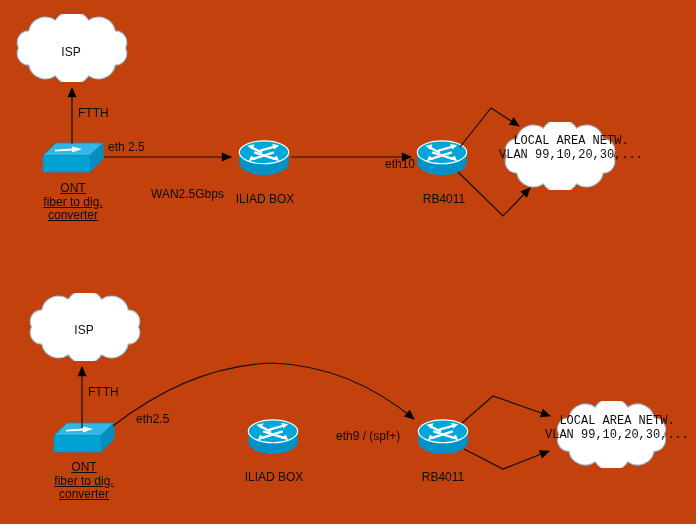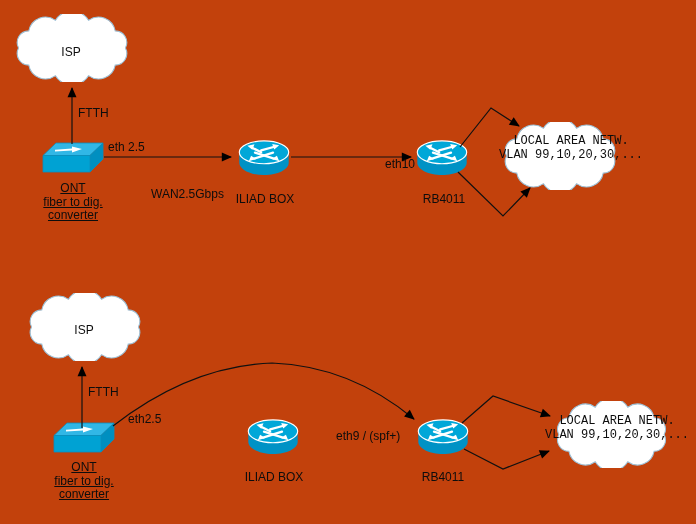--- a/index.html
+++ b/index.html
@@ -113,21 +113,21 @@
 
   <div class="lbl ctr cloudlbl" style="left:571px;top:134px;">
     <div>LOCAL AREA NETW.</div>
     <div>VLAN 99,10,20,30,...</div>
   </div>
 
   <div class="lbl ctr" style="left:84px;top:324px;">ISP</div>
 
   <div class="lbl" style="left:88px;top:386px;">FTTH</div>
 
-  <div class="lbl" style="left:128px;top:413px;text-align:right;">eth2.5</div>
+  <div class="lbl" style="left:136px;top:413px;text-align:right;">eth2.5</div>
 
   <div class="lbl ctr devlbl" style="left:84px;top:461px;">
     <div>ONT</div>
     <div>fiber to dig.</div>
     <div>converter</div>
   </div>
 
   <div class="lbl ctr" style="left:274px;top:471px;">ILIAD BOX</div>
 
   <div class="lbl" style="left:336px;top:430px;text-align:center;">eth9 / (spf+)</div>

